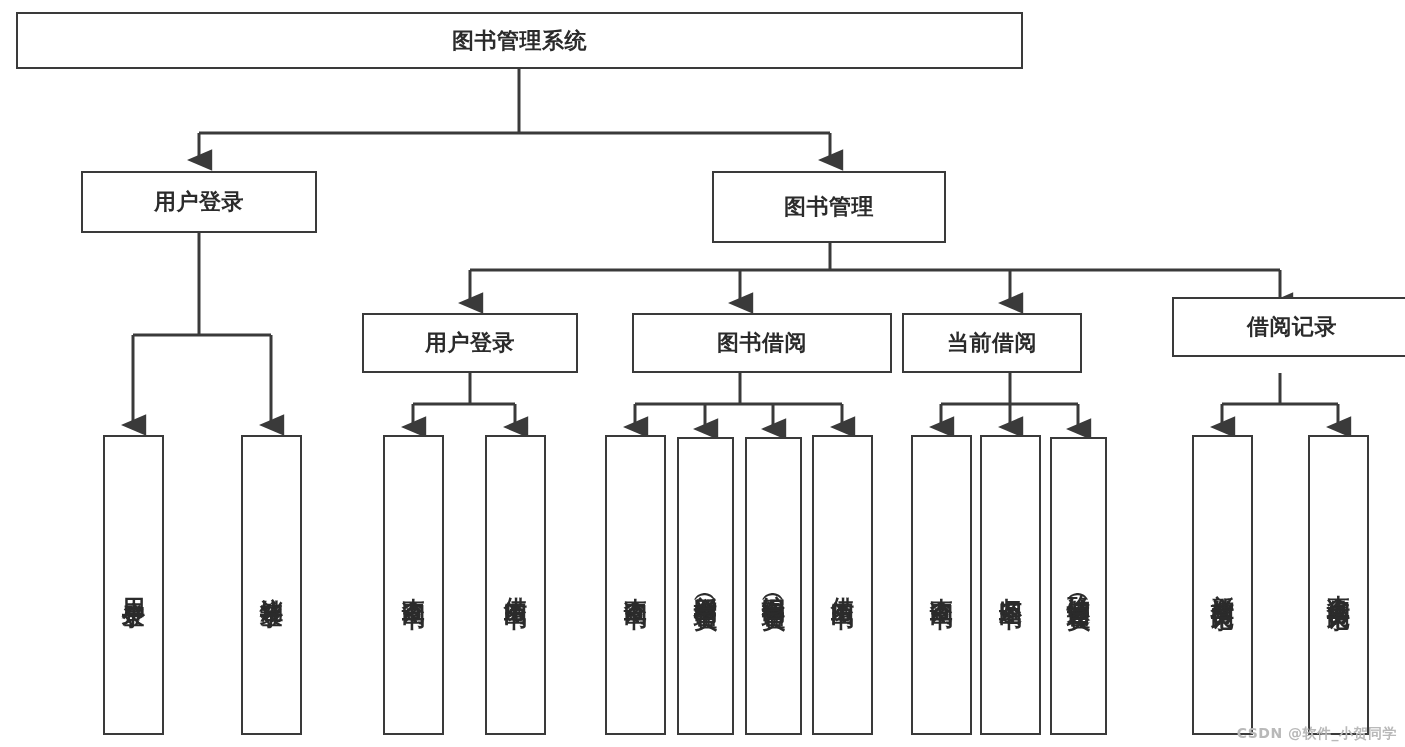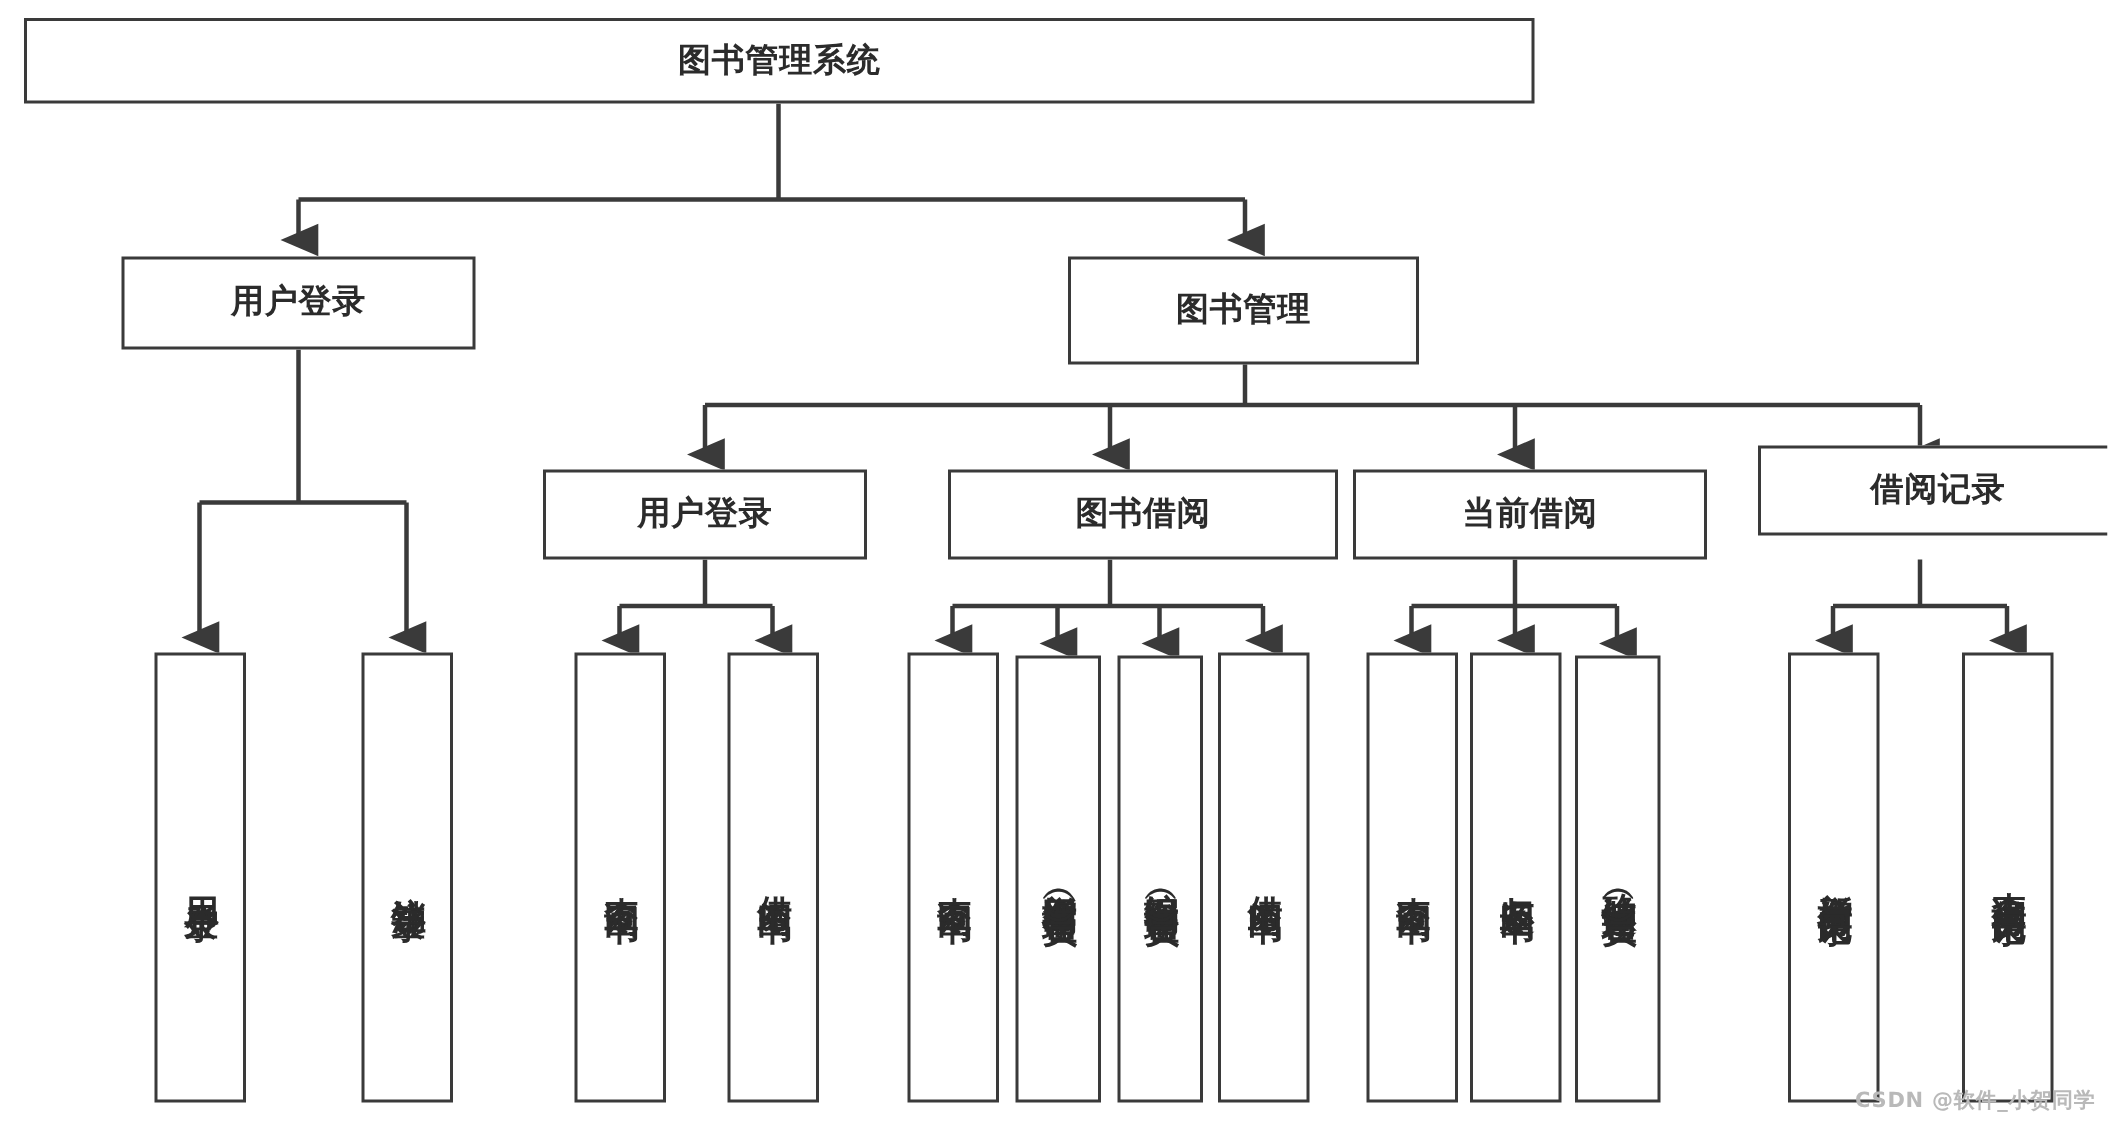--- a/index.html
+++ b/index.html
@@ -140,21 +140,21 @@
   </div>
 
   <div class="node h" style="left:362px; top:313px; width:216px; height:60px;">
     <span class="node-label">用户登录</span>
   </div>
 
   <div class="node h" style="left:632px; top:313px; width:260px; height:60px;">
     <span class="node-label">图书借阅</span>
   </div>
 
-  <div class="node h" style="left:902px; top:313px; width:236px; height:60px;">
+  <div class="node h" style="left:902px; top:313px; width:180px; height:60px;">
     <span class="node-label">当前借阅</span>
   </div>
 
   <div class="node h" style="left:1172px; top:297px; width:240px; height:60px;">
     <span class="node-label">借阅记录</span>
   </div>
 
   <div class="node v" style="left:103px; top:435px; width:61px; height:300px;">
     <span class="node-label">用户登录</span>
   </div>

